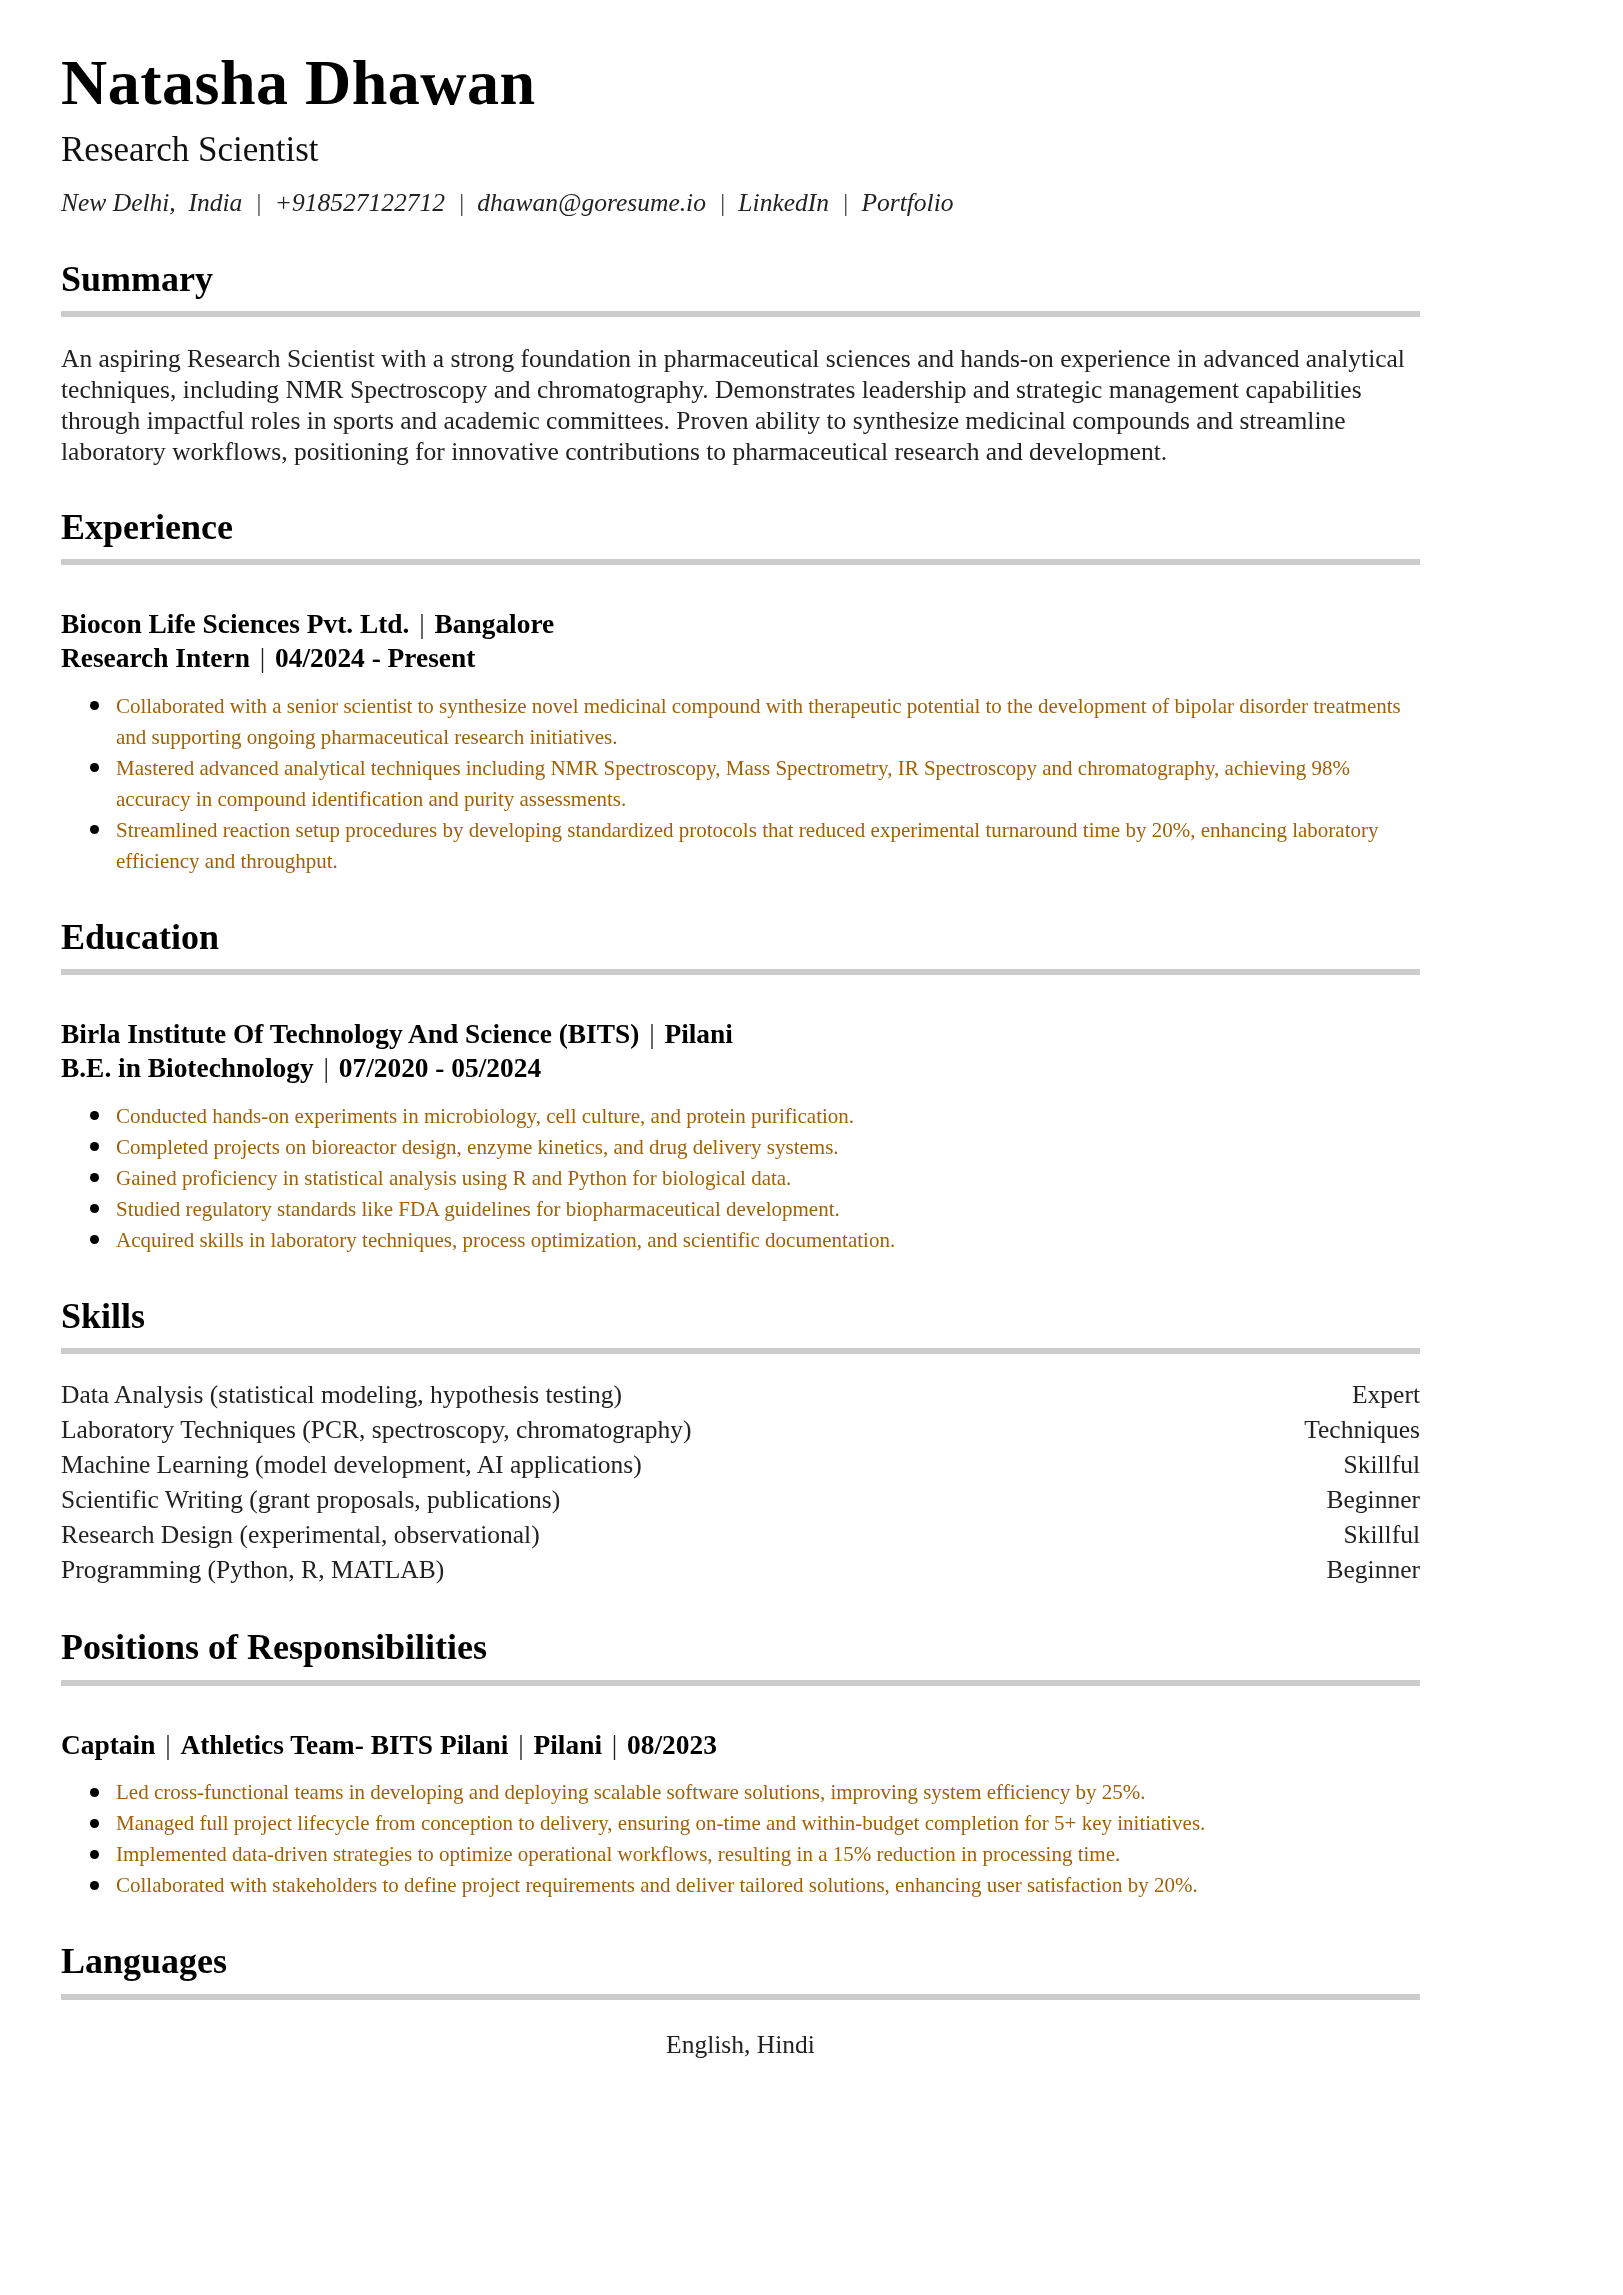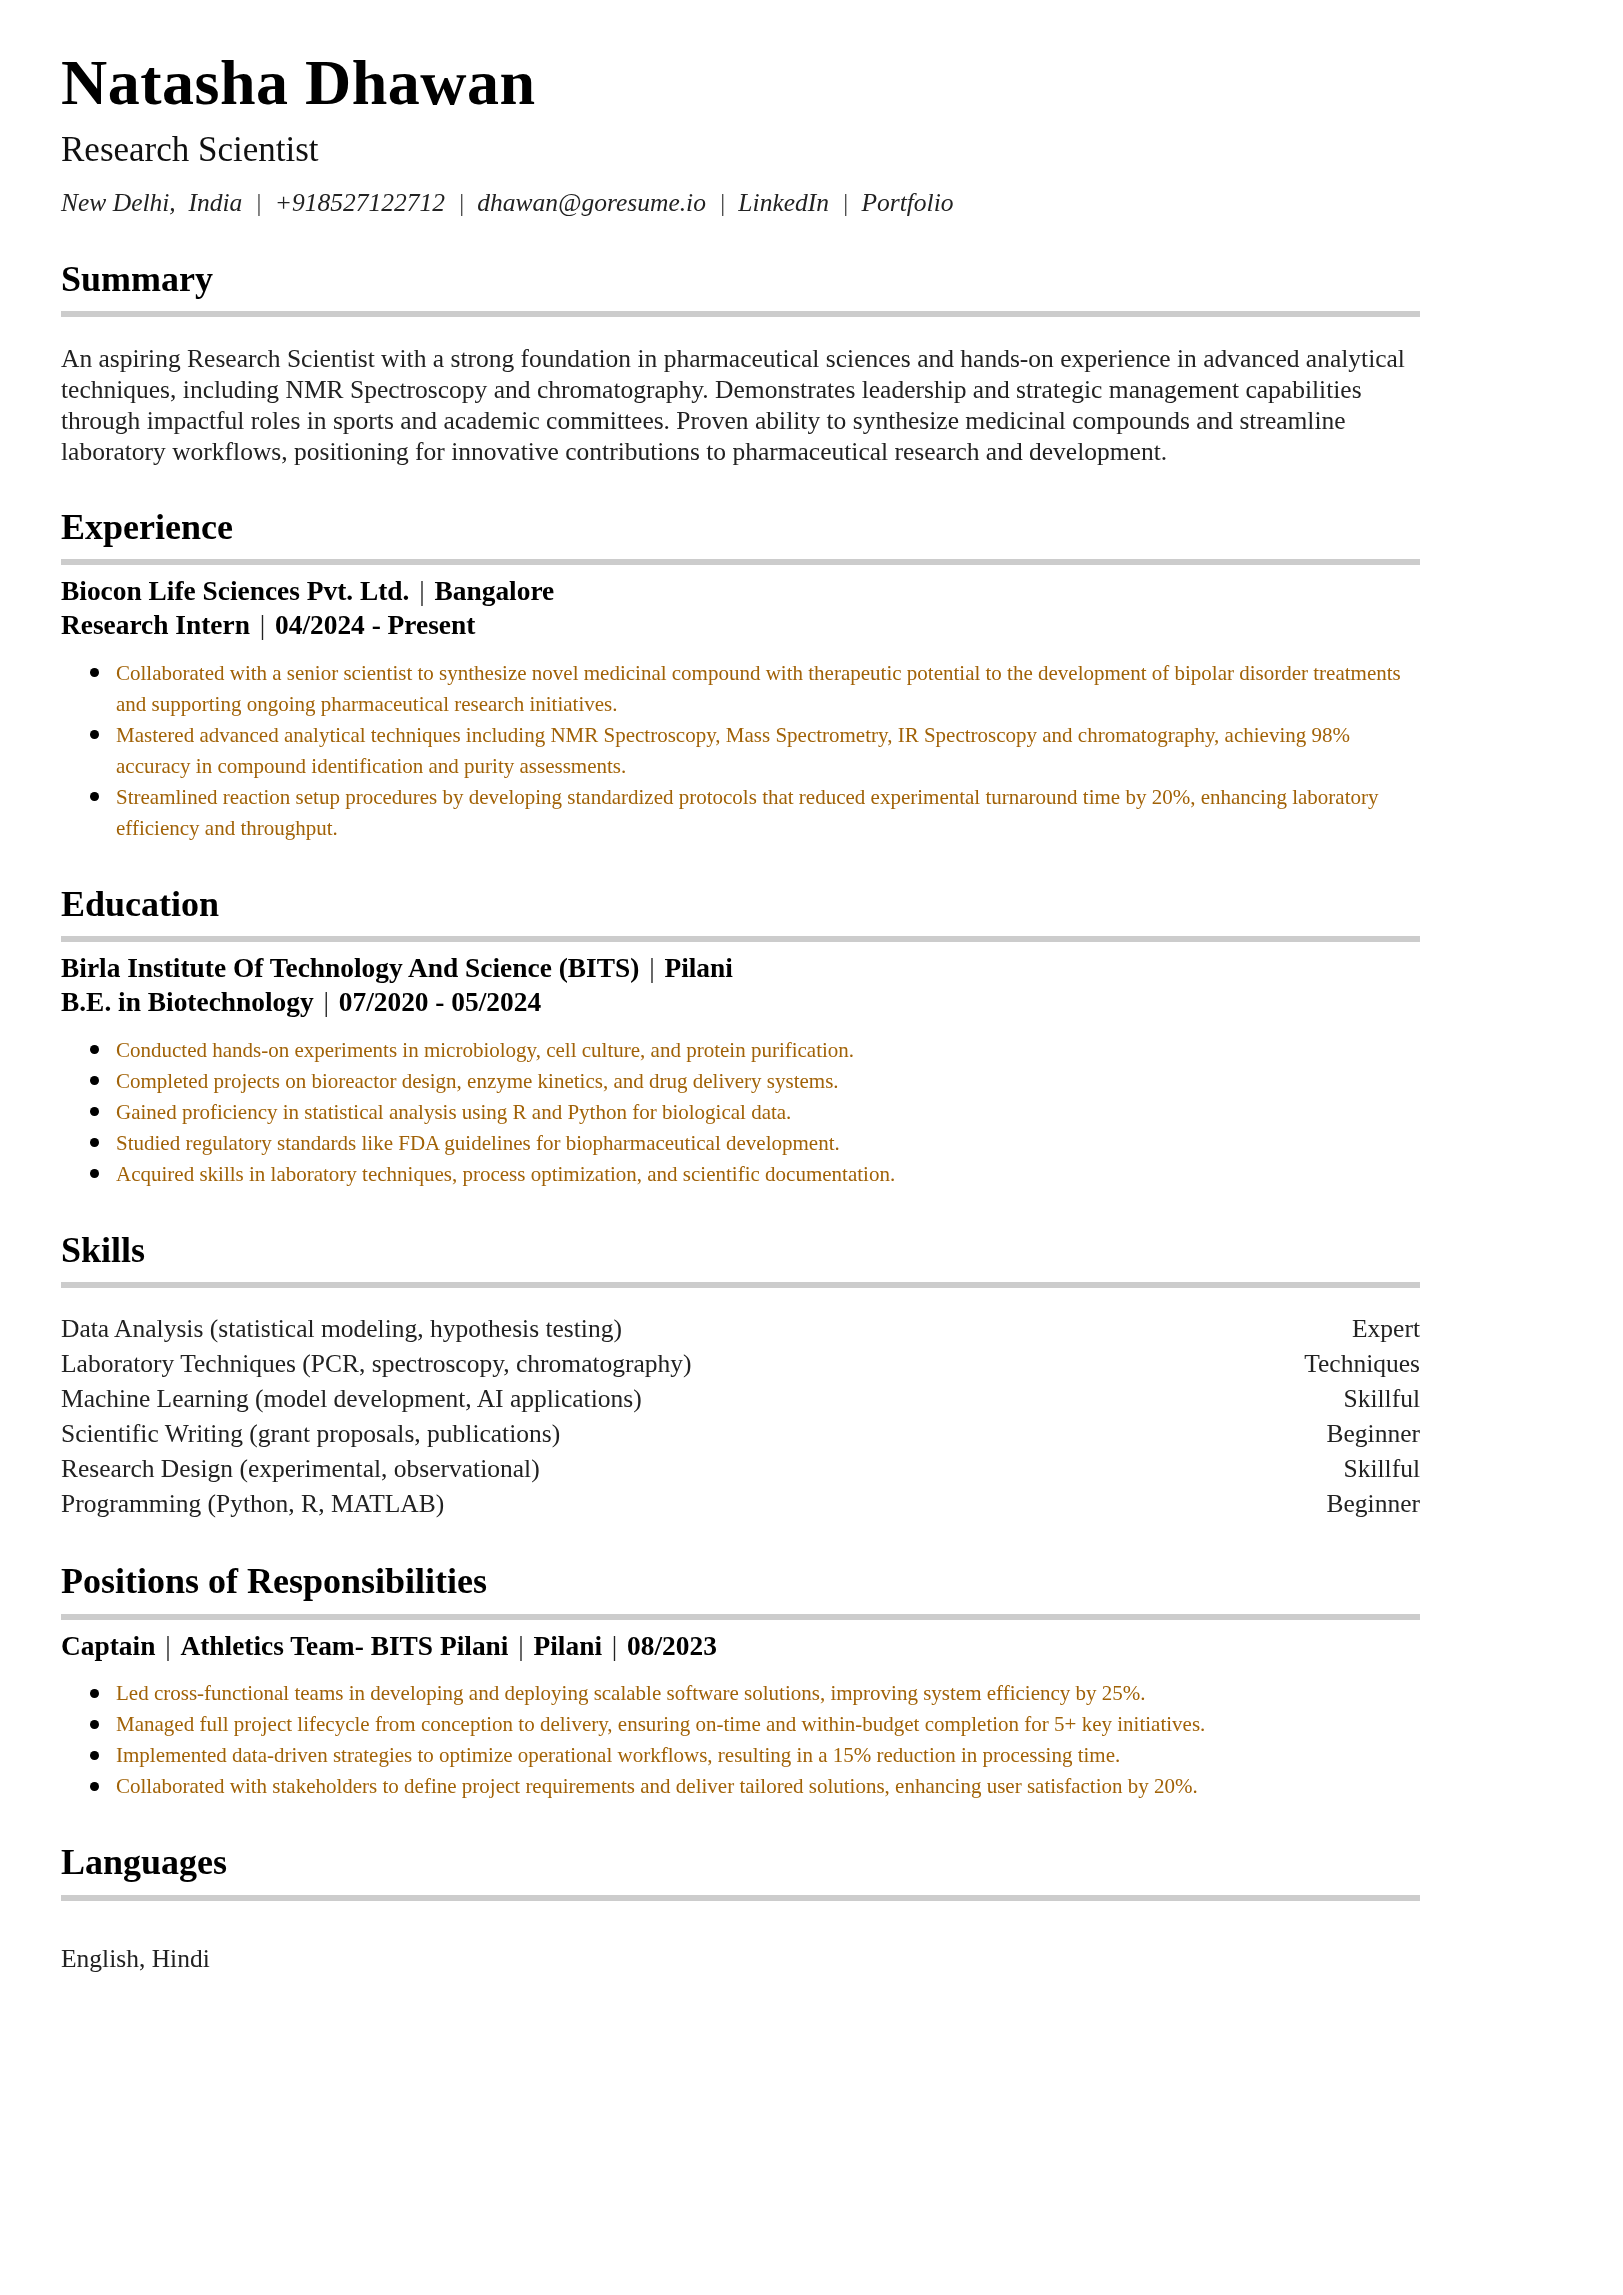--- a/index.html
+++ b/index.html
@@ -62,21 +62,21 @@
     margin-top: 11.8px;
   }
 
   .body-text {
     font-size: 25.5px;
     line-height: 31px;
     color: #222;
     margin: 25.5px 0 0 0;
   }
 
-  .entry { margin-top: 9px; }
+  .entry { margin-top: 42px; }
   .entry-line {
     font-size: 27.4px;
     font-weight: 700;
     color: #000;
     line-height: 34px;
   }
   .entry-line .bsep {
     font-weight: 400;
     margin: 0 9.8px;
     color: #222;
@@ -115,21 +115,22 @@
     line-height: 35px;
     color: #222;
   }
   .skill-level { text-align: right; }
 
   
   .languages-text {
     font-size: 25.5px;
     line-height: 31px;
     color: #222;
-    margin-top: 42px;
+    margin-top: 29px;
+    text-align: center;
   }
 </style>
 </head>
 <body>
 
 <div class="page">
 
   <header>
     <h1 class="name">Natasha Dhawan</h1>
     <div class="subtitle">Research Scientist</div>

